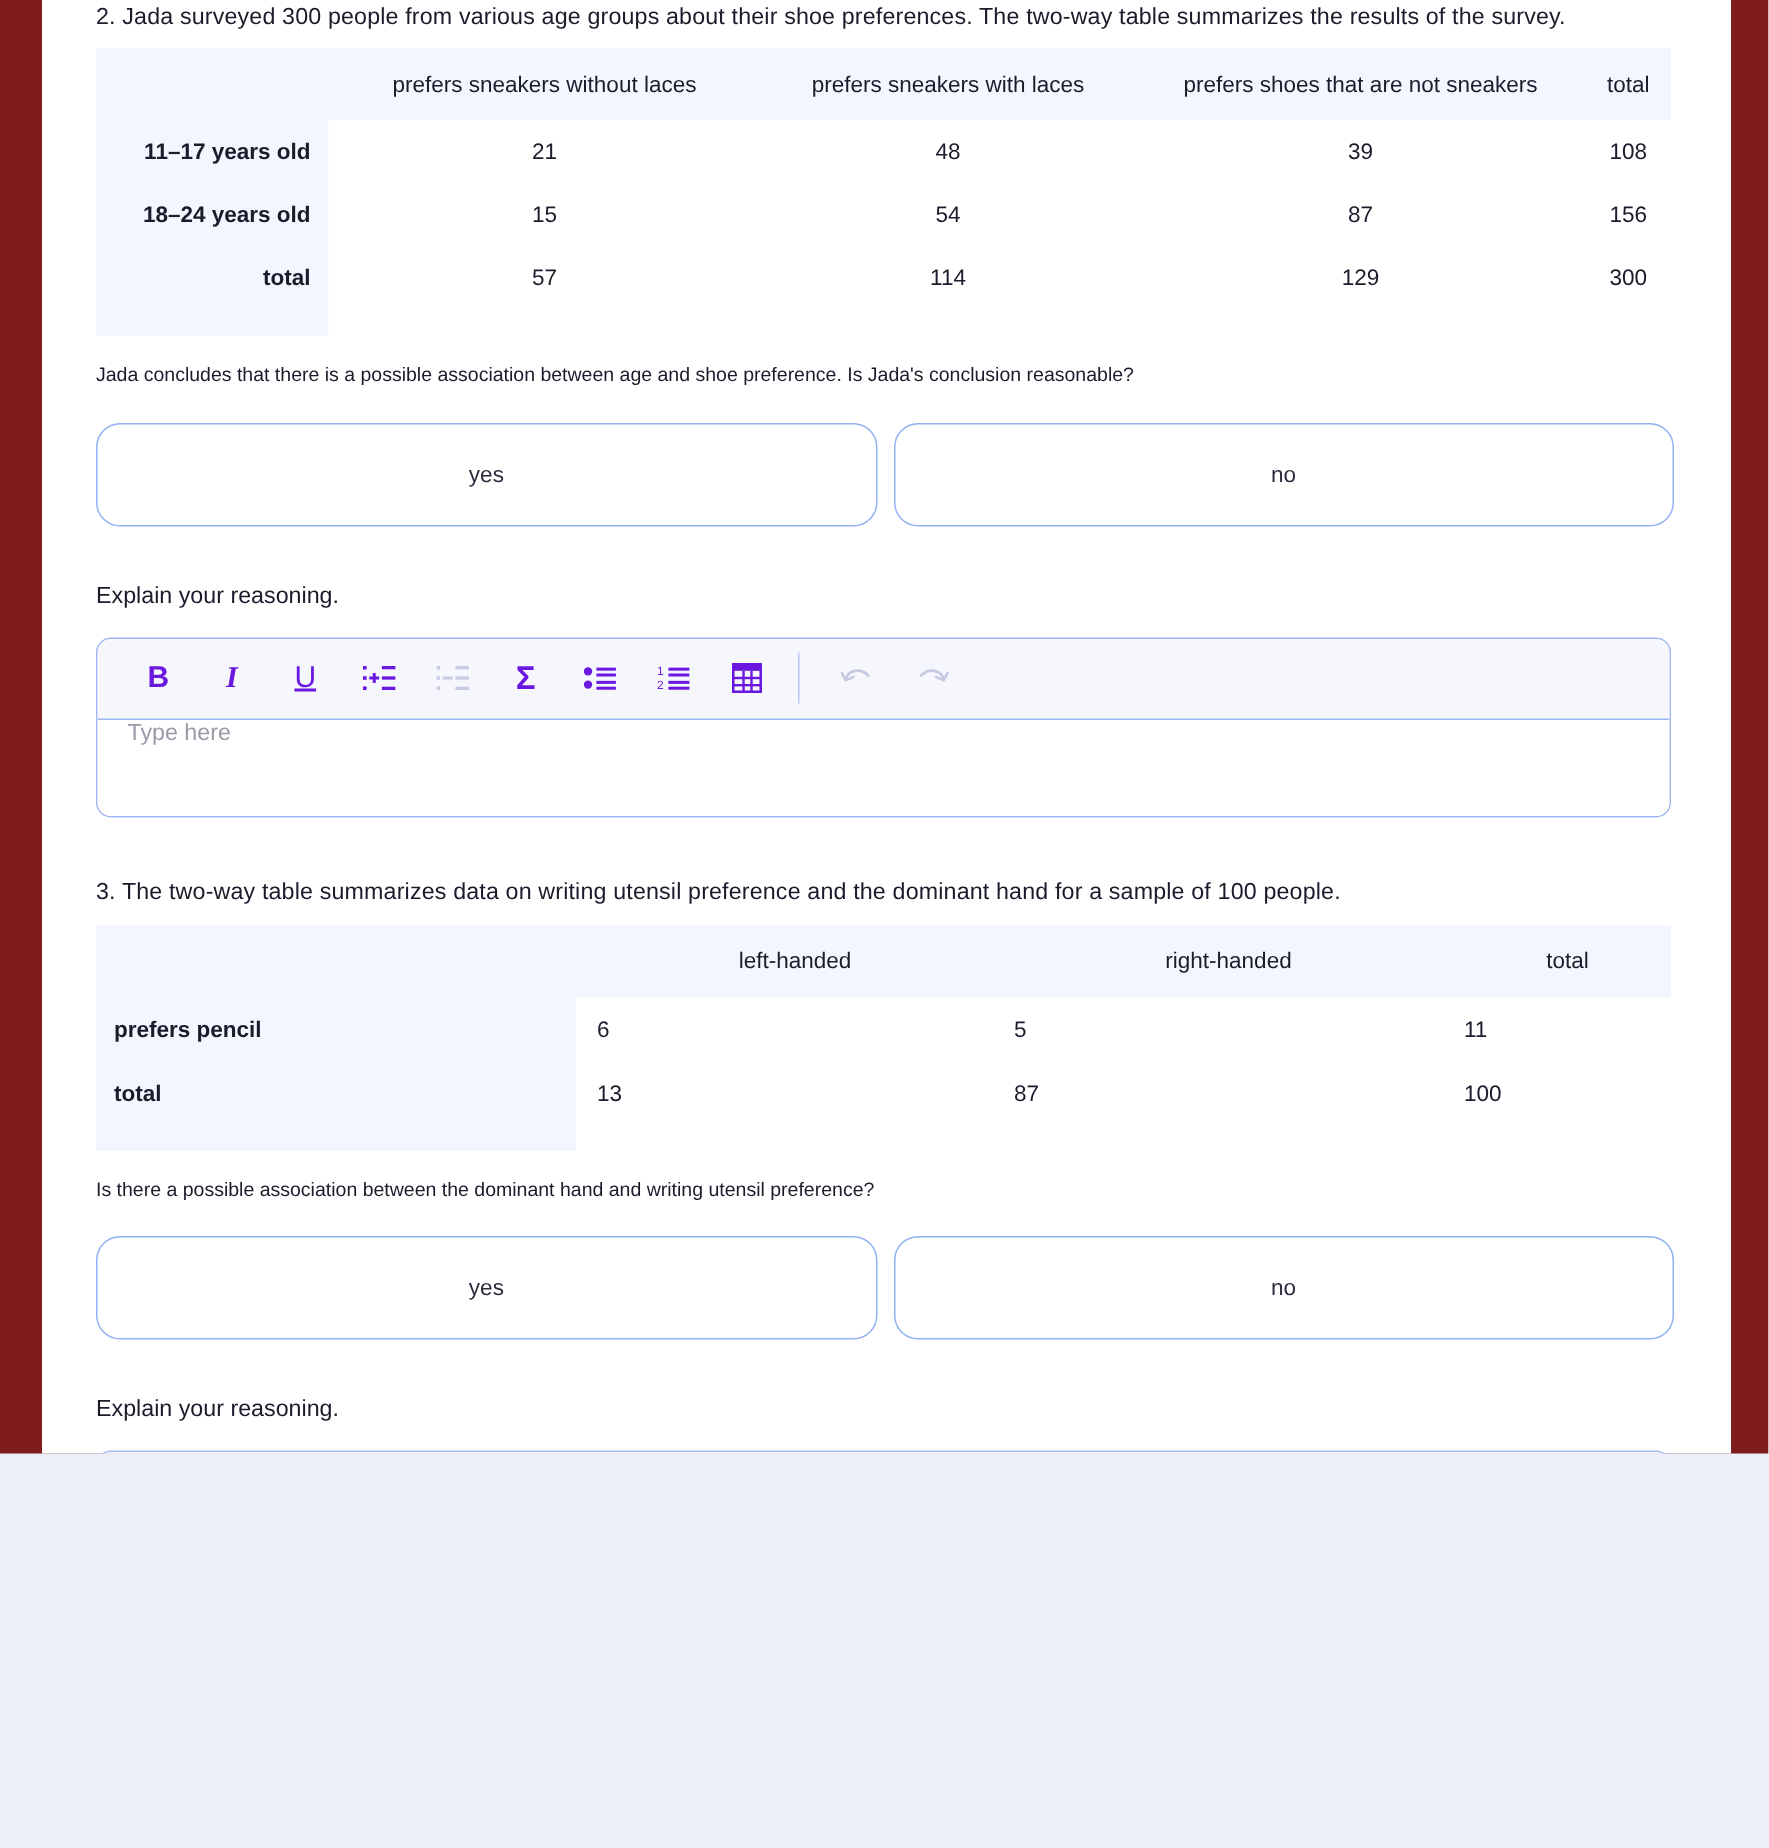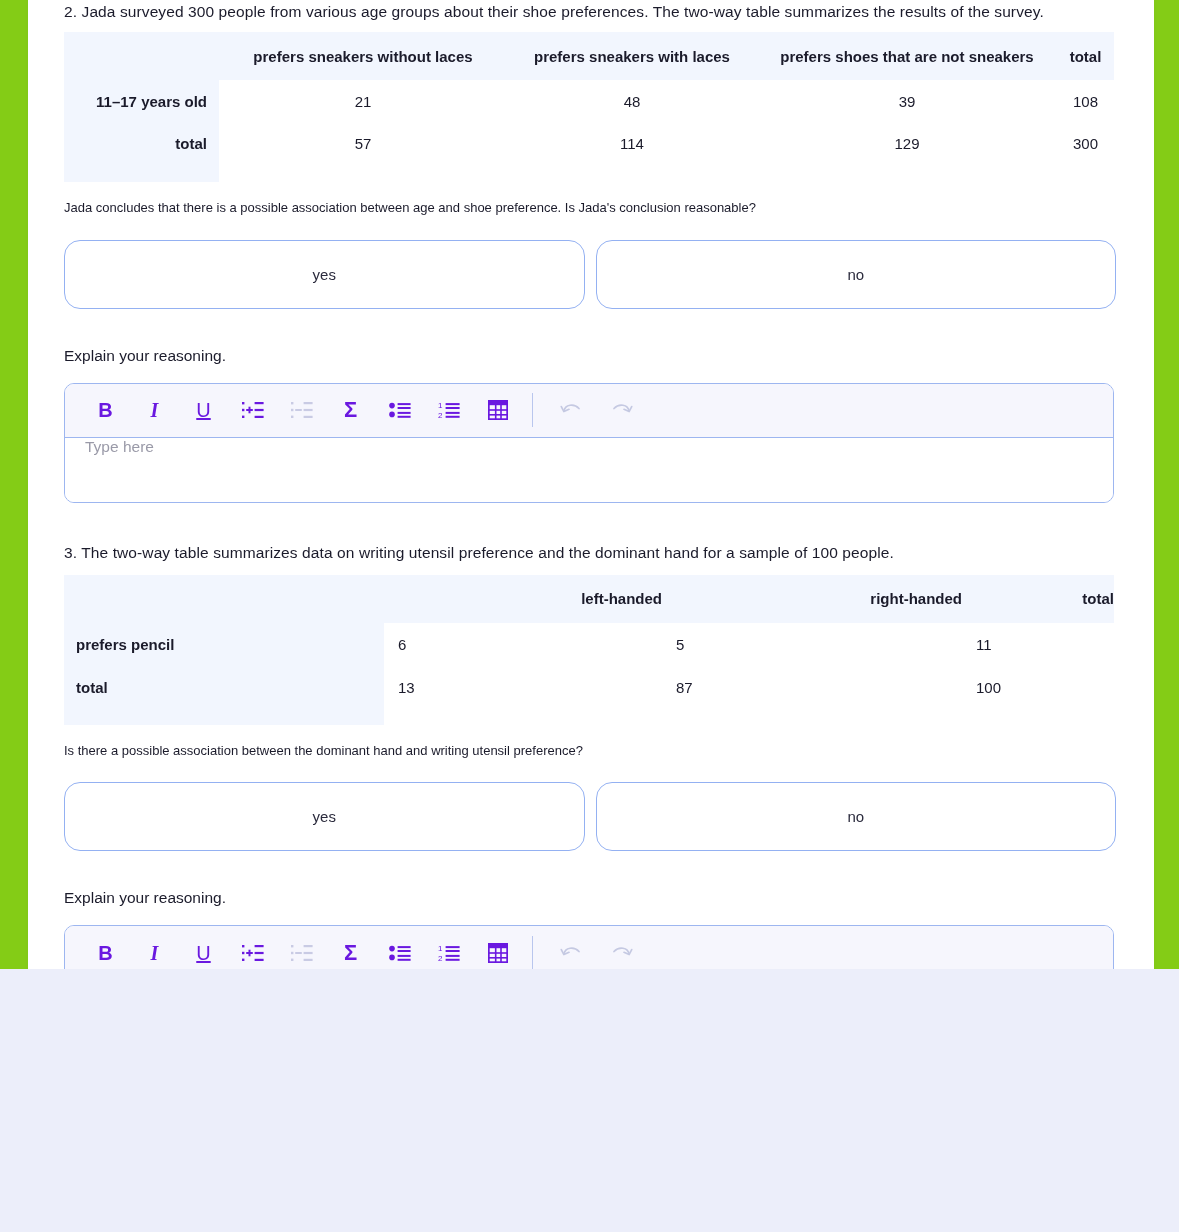--- a/index.html
+++ b/index.html
@@ -8,21 +8,21 @@
     padding: 0;
     width: 1179px;
     height: 1232px;
     background: #eceefa;
     font-family: "Liberation Sans", sans-serif;
   }
   .page-bg {
     position: relative;
     width: 1179px;
     height: 969px;
-    background: #84cc16;
+    background: #7f1d1d;
     overflow: hidden;
   }
   .card {
     position: absolute;
     left: 28px;
     top: -18px;
     width: 1126px;
     height: 1226px;
     background: #ffffff;
     border-radius: 10px;
@@ -62,21 +62,21 @@
   }
   .twoway td, .twoway th {
     border: none;
     font-size: 15px;
     color: #1b1b2b;
     font-weight: normal;
     padding: 0;
   }
   .twoway thead th {
     background: #f2f6fe;
-    font-weight: bold;
+    font-weight: normal;
     height: 48px;
     vertical-align: middle;
   }
   .twoway thead th.corner { background: #f2f6fe; }
   .twoway tbody th {
     background: #f2f6fe;
     font-weight: bold;
     height: 42px;
     vertical-align: middle;
   }
@@ -98,21 +98,21 @@
   #table1 tbody th { text-align: right; padding-right: 12px; }
   #table1 tbody td { text-align: center; }
   #table1 .pad-bot-row th, #table1 .pad-bot-row td { height: 18px; }
 
   
   #table2 { margin-top: 10px; }
   #table2 col.c0 { width: 320px; }
   #table2 col.c1 { width: 278px; }
   #table2 col.c2 { width: 300px; }
   #table2 col.c3 { width: 152px; }
-  #table2 thead th { text-align: right; padding-left: 14px; height: 48px; }
+  #table2 thead th { text-align: center; padding-left: 14px; height: 48px; }
   #table2 thead th.corner { text-align: left; }
   #table2 tbody th { text-align: left; padding-left: 12px; height: 43px; }
   #table2 tbody td { text-align: left; padding-left: 14px; height: 43px; }
   #table2 .pad-bot-row th, #table2 .pad-bot-row td { height: 16px; }
 
   
   .choices {
     display: flex;
     gap: 11px;
     margin-top: 22px;
@@ -218,20 +218,27 @@
         </thead>
         <tbody>
           <tr>
             <th>11–17 years old</th>
             <td>21</td>
             <td>48</td>
             <td>39</td>
             <td>108</td>
           </tr>
           <tr>
+            <th>18–24 years old</th>
+            <td>15</td>
+            <td>54</td>
+            <td>87</td>
+            <td>156</td>
+          </tr>
+          <tr>
             <th>total</th>
             <td>57</td>
             <td>114</td>
             <td>129</td>
             <td>300</td>
           </tr>
           <tr class="pad-bot-row">
             <th></th>
             <td></td>
             <td></td>

